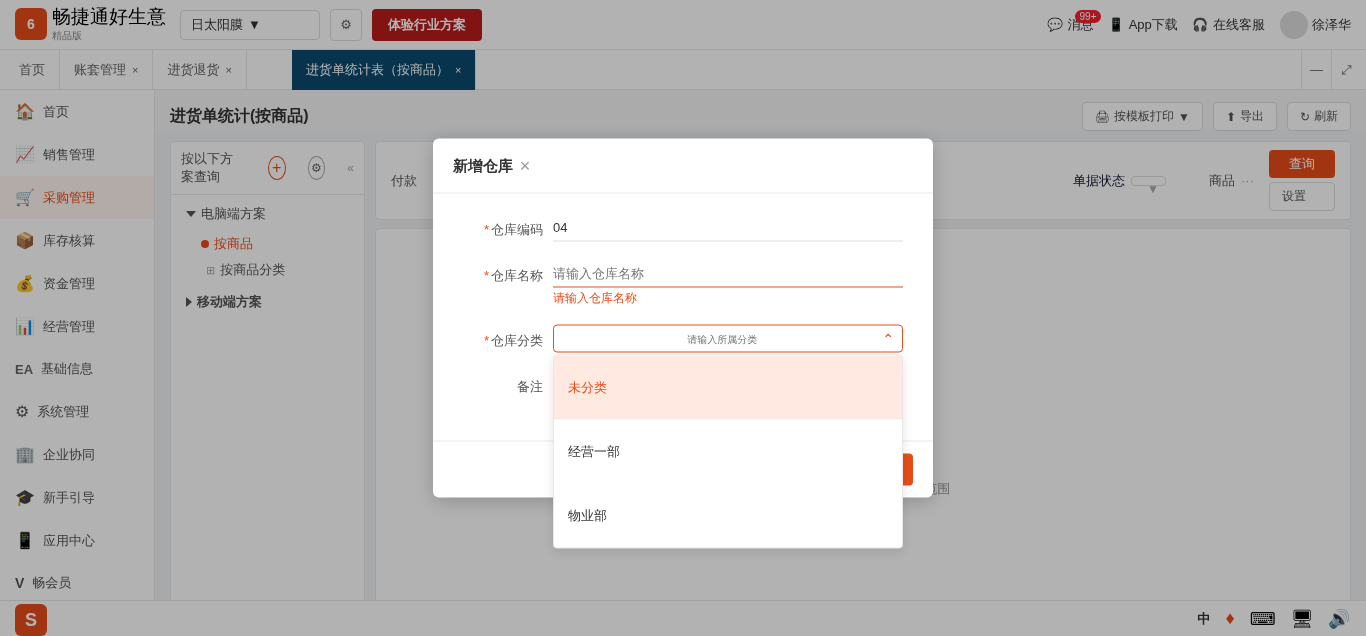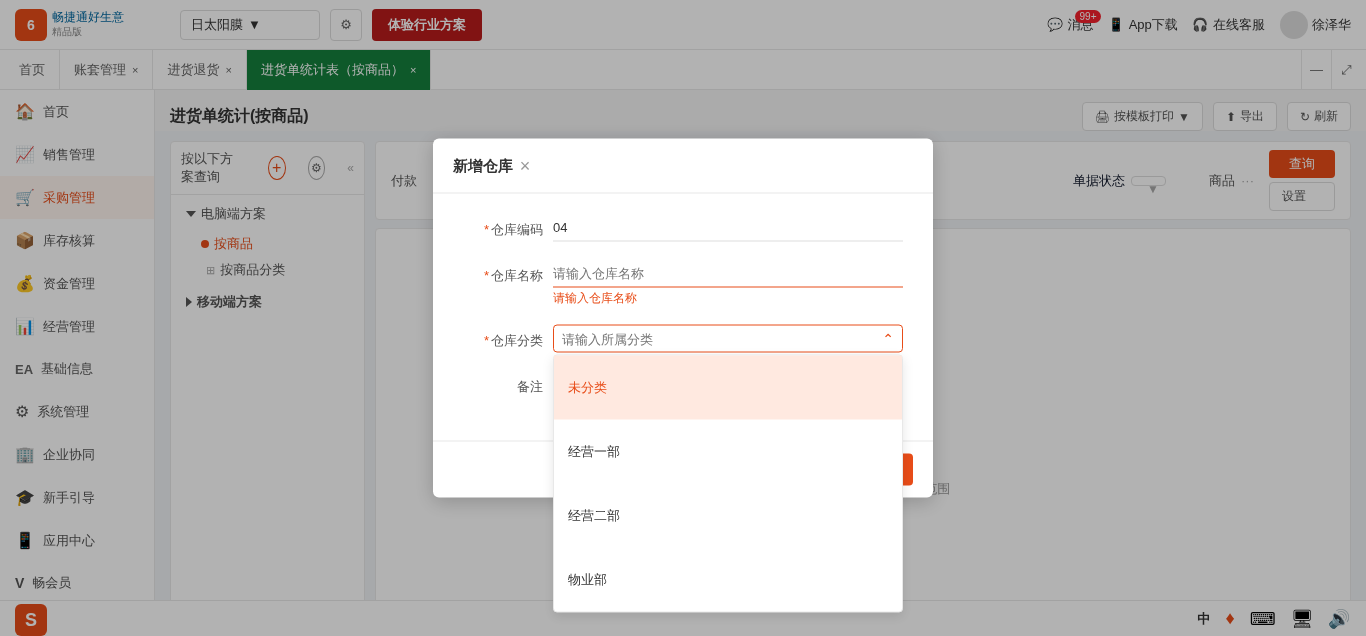--- a/index.html
+++ b/index.html
@@ -24,21 +24,21 @@
       width: 155px;
       flex-shrink: 0;
     }
     .logo-icon {
       width: 32px; height: 32px;
       background: #e84d19;
       border-radius: 6px;
       display: flex; align-items: center; justify-content: center;
       color: #fff; font-weight: bold; font-size: 14px;
     }
-    .logo-text { font-size: 12px; color: #0369a1; line-height: 1.2; }
+    .logo-text { font-size: 19px; color: #000000; line-height: 1.2; }
     .logo-sub { font-size: 10px; color: #888; }
     .nav-store-selector {
       display: flex; align-items: center; gap: 5px;
       border: 1px solid #ddd; border-radius: 4px;
       padding: 5px 10px; cursor: pointer; min-width: 140px;
       background: #fff;
     }
     .nav-store-selector span { color: #333; font-size: 13px; }
     .chevron-down { color: #999; font-size: 10px; }
     .nav-gear {
@@ -80,21 +80,22 @@
       padding: 0 14px;
       cursor: pointer;
       color: #666;
       border-right: 1px solid #e8e8e8;
       font-size: 13px;
       gap: 6px;
       white-space: nowrap;
     }
     .tab-item.active {
       color: #fff;
-      background: #15803d;
+      background: #0c4a6e;
+      margin-left: 45px;
     }
     .tab-close { font-size: 11px; color: inherit; }
     .tab-controls { margin-left: auto; display: flex; gap: 0; }
     .tab-ctrl-btn {
       width: 30px; height: 40px;
       display: flex; align-items: center; justify-content: center;
       cursor: pointer; border-left: 1px solid #e8e8e8; color: #666;
     }
 
     
@@ -204,21 +205,21 @@
     
     .category-wrap {
       flex: 1; position: relative;
     }
     .category-input-row {
       display: flex; align-items: center;
       border: 1px solid #e84d19; border-radius: 4px;
       padding: 5px 8px;
     }
     .category-input {
-      flex: 1; border: none; outline: none; font-size: 13px; color: #000000;
+      flex: 1; border: none; outline: none; font-size: 10px; color: #000000; text-align: center;
     }
     .category-arrow {
       color: #e84d19; font-size: 14px; cursor: pointer;
     }
     .category-dropdown {
       position: absolute; top: 100%; left: 0; right: 0;
       background: #fff;
       border: 1px solid #e8e8e8;
       border-radius: 4px;
       box-shadow: 0 4px 12px rgba(0,0,0,0.1);
@@ -523,23 +524,20 @@
         </div>
 
         <div class="category-dropdown">
           <div class="dropdown-item selected">
             <span>未分类</span>
           </div>
           <div class="dropdown-item">
             <span>经营一部</span>
           </div>
           <div class="dropdown-item">
-            <span>经营二部</span>
-          </div>
-          <div class="dropdown-item">
             <span>物业部</span>
           </div>
         </div>
       </div>
     </div>
 
     <div class="form-row">
       <label class="form-label">备注</label>
       <textarea class="form-textarea" style="flex: 1 1 0%; border-top: none; border-right: none; border-left: none; border-image: initial; border-bottom: 1px solid rgb(221, 221, 221); resize: none; outline: none; font-size: 13px;"></textarea>
     </div>

